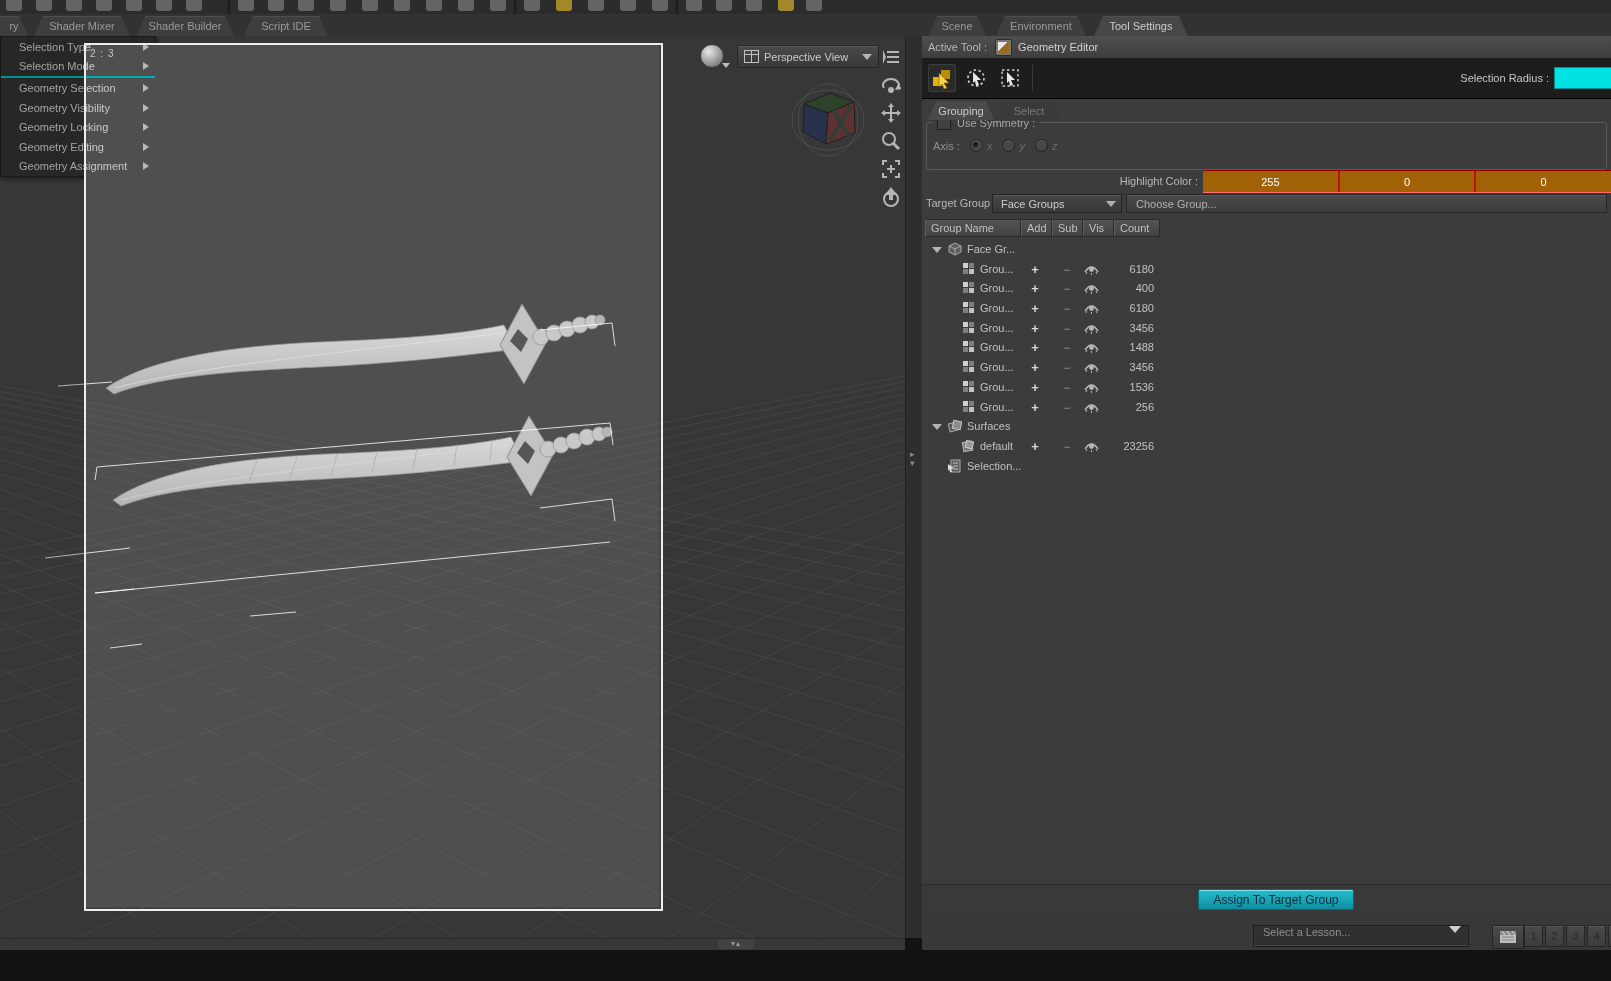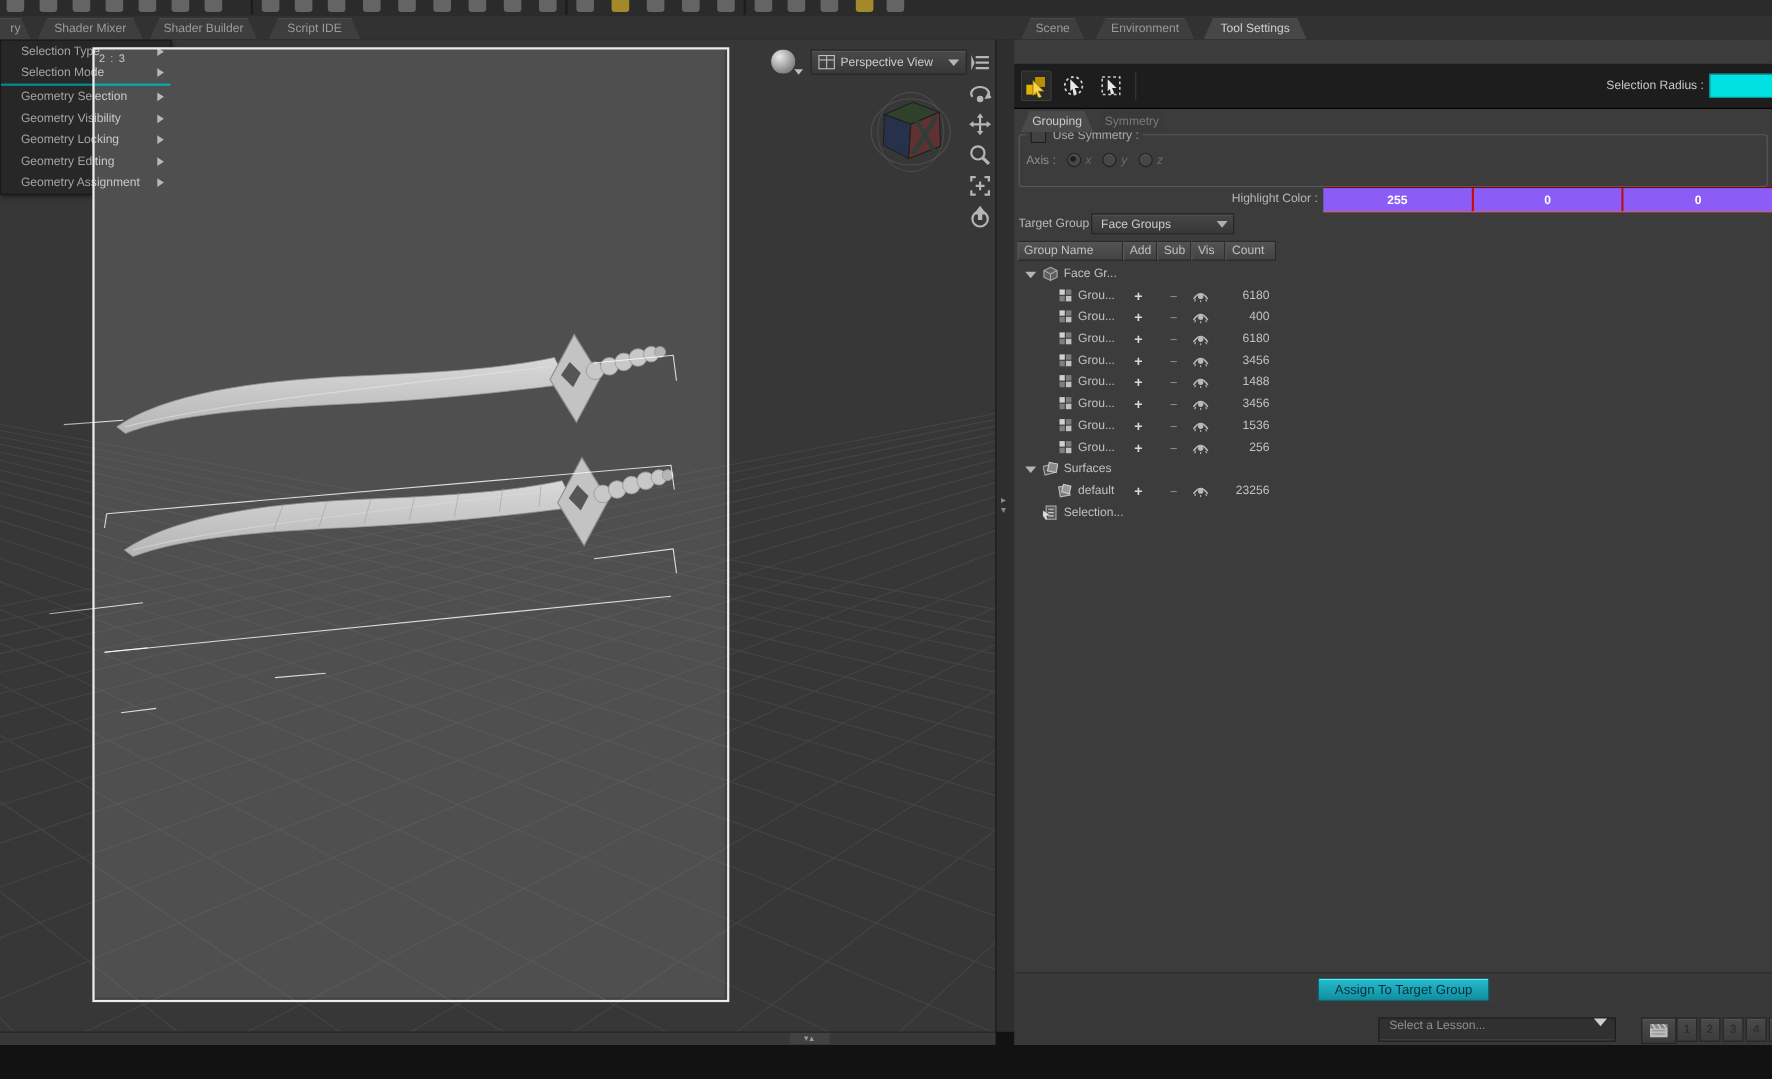--- a/index.html
+++ b/index.html
@@ -64,21 +64,21 @@
   #symrow{position:absolute;left:6px;top:-7px;background:#3c3c3c;display:flex;align-items:center;padding:0 4px;}
   #symcheck{width:12px;height:12px;background:#424242;border:1px solid #1f1f1f;box-shadow:inset 0 1px 0 #5c5c5c;margin-right:6px;}
   #symrow span{color:#a8a8a8;font-size:11px;}
   #axisrow{position:absolute;left:6px;top:16px;display:flex;align-items:center;color:#8f8f8f;font-size:11px;}
   .radio{width:11px;height:11px;border-radius:50%;background:#474747;border:1px solid #202020;box-shadow:inset 0 1px 1px #5e5e5e;margin:0 4px 0 10px;position:relative;}
   .radio.sel:after{content:"";position:absolute;left:2px;top:2px;width:5px;height:5px;border-radius:50%;background:#1d1d1d;}
   .axlbl{font-style:italic;color:#6a6a6a;}
   #hlrow{left:0;top:134px;width:689px;height:22px;display:flex;align-items:center;}
   #hllabel{position:absolute;right:413px;color:#b8b8b8;font-size:11px;}
   #hlbar{position:absolute;left:281px;top:0;width:408px;height:21px;display:flex;border-top:1px solid #8f0000;border-bottom:1px solid #ff6b6b;}
-  .hlcell{flex:1;background:#8b5cf6;color:#ffffff;font-size:11px;display:flex;align-items:center;justify-content:center;border-right:2px solid #c40c0c;font-weight:bold;}
+  .hlcell{flex:1;background:#a16207;color:#ffffff;font-size:11px;display:flex;align-items:center;justify-content:center;border-right:2px solid #c40c0c;}
   .hlcell:last-child{border-right:none;}
   #tgrow{left:0;top:158px;width:689px;height:20px;}
   #tglabel{position:absolute;left:4px;top:3px;color:#b8b8b8;font-size:11px;}
   #tgdrop{position:absolute;left:70px;top:0;width:130px;height:19px;background:linear-gradient(#464646,#383838);border:1px solid #242424;box-shadow:inset 0 1px 0 #565656;display:flex;align-items:center;color:#cccccc;font-size:11px;padding-left:8px;box-sizing:border-box;}
   #tgdrop .dd{margin-left:auto;margin-right:5px;width:0;height:0;border-left:5px solid transparent;border-right:5px solid transparent;border-top:6px solid #b0b0b0;}
   #chooseBtn{position:absolute;left:204px;top:0;width:481px;height:19px;background:linear-gradient(#4a4a4a,#3d3d3d);border:1px solid #272727;box-shadow:inset 0 1px 0 #5a5a5a;color:#b0b0b0;font-size:11px;display:flex;align-items:center;padding-left:9px;box-sizing:border-box;}
   
   #thead{left:3px;top:183px;height:18px;display:flex;}
   .th{background:linear-gradient(#545454,#424242);border:1px solid #2a2a2a;border-left:1px solid #5e5e5e;color:#c0c0c0;font-size:11px;display:flex;align-items:center;padding-left:5px;box-sizing:border-box;height:18px;}
   #tree{left:0;top:204px;width:689px;}
@@ -385,20 +385,25 @@
     <span class="arr"></span>
   </div>
     </div>
 </div>
 
 <div id="splitter" class="abs">
   <div id="splitgrab">▸<br>▾</div>
 </div>
 
 <div id="panel" class="abs">
+  <div id="activebar" class="abs">
+    <span style="margin-left:6px">Active Tool :</span>
+    <span id="atIcon"></span>
+    <span class="tool">Geometry Editor</span>
+  </div>
 
   <div id="darkbar" class="abs">
     <div class="selbtn on">
       <svg width="22" height="22">
           <rect x="2" y="10" width="9" height="9" fill="#e2b400"></rect>
           <rect x="10" y="3" width="9" height="9" fill="#b98f00"></rect>
           <polygon points="8,6 18,16 13,16 16,21 13,22 11,17 8,20" fill="#f5d34a" stroke="#7a5c00" stroke-width="0.6"></polygon>
         </svg>
     </div>
     <div class="selbtn">
@@ -446,20 +451,23 @@
       <div class="hlcell">0</div>
     </div>
   </div>
 
   <div id="tgrow" class="abs">
     <span id="tglabel">Target Group :</span>
     <div id="tgdrop">
       <span>Face Groups</span>
       <span class="dd"></span>
     </div>
+    <div id="chooseBtn">
+      <span>Choose Group...</span>
+    </div>
   </div>
 
   <div id="thead" class="abs">
       <div class="th" style="width: 96px;">Group Name</div>
       <div class="th" style="width: 31px;">Add</div>
       <div class="th" style="width: 31px;">Sub</div>
       <div class="th" style="width: 31px;">Vis</div>
       <div class="th" style="width: 46px;">Count</div>
     </div>
   <div id="tree" class="abs">
@@ -660,21 +668,21 @@
         <span class="lab0">Selection...</span>
       </div>
     </div>
 
   <div id="assignrow" class="abs">
     <div id="assignBtn">
       <span>Assign To Target Group</span>
     </div>
   </div>
 <div class="stab active" style="left: 6px; width: 66px;">Grouping</div>
-    <div class="stab" style="left: 74px; width: 66px;">Symmetry</div>
+    <div class="stab" style="left: 74px; width: 66px;">Select</div>
   </div>
 
 <div id="vpbottom" class="abs">
   <div id="vphandle">▾▴</div>
 </div>
 
 <div id="pbottom" class="abs">
   <div id="lessonDrop">
     <span>Select a Lesson...</span>
     <span class="dd"></span>

